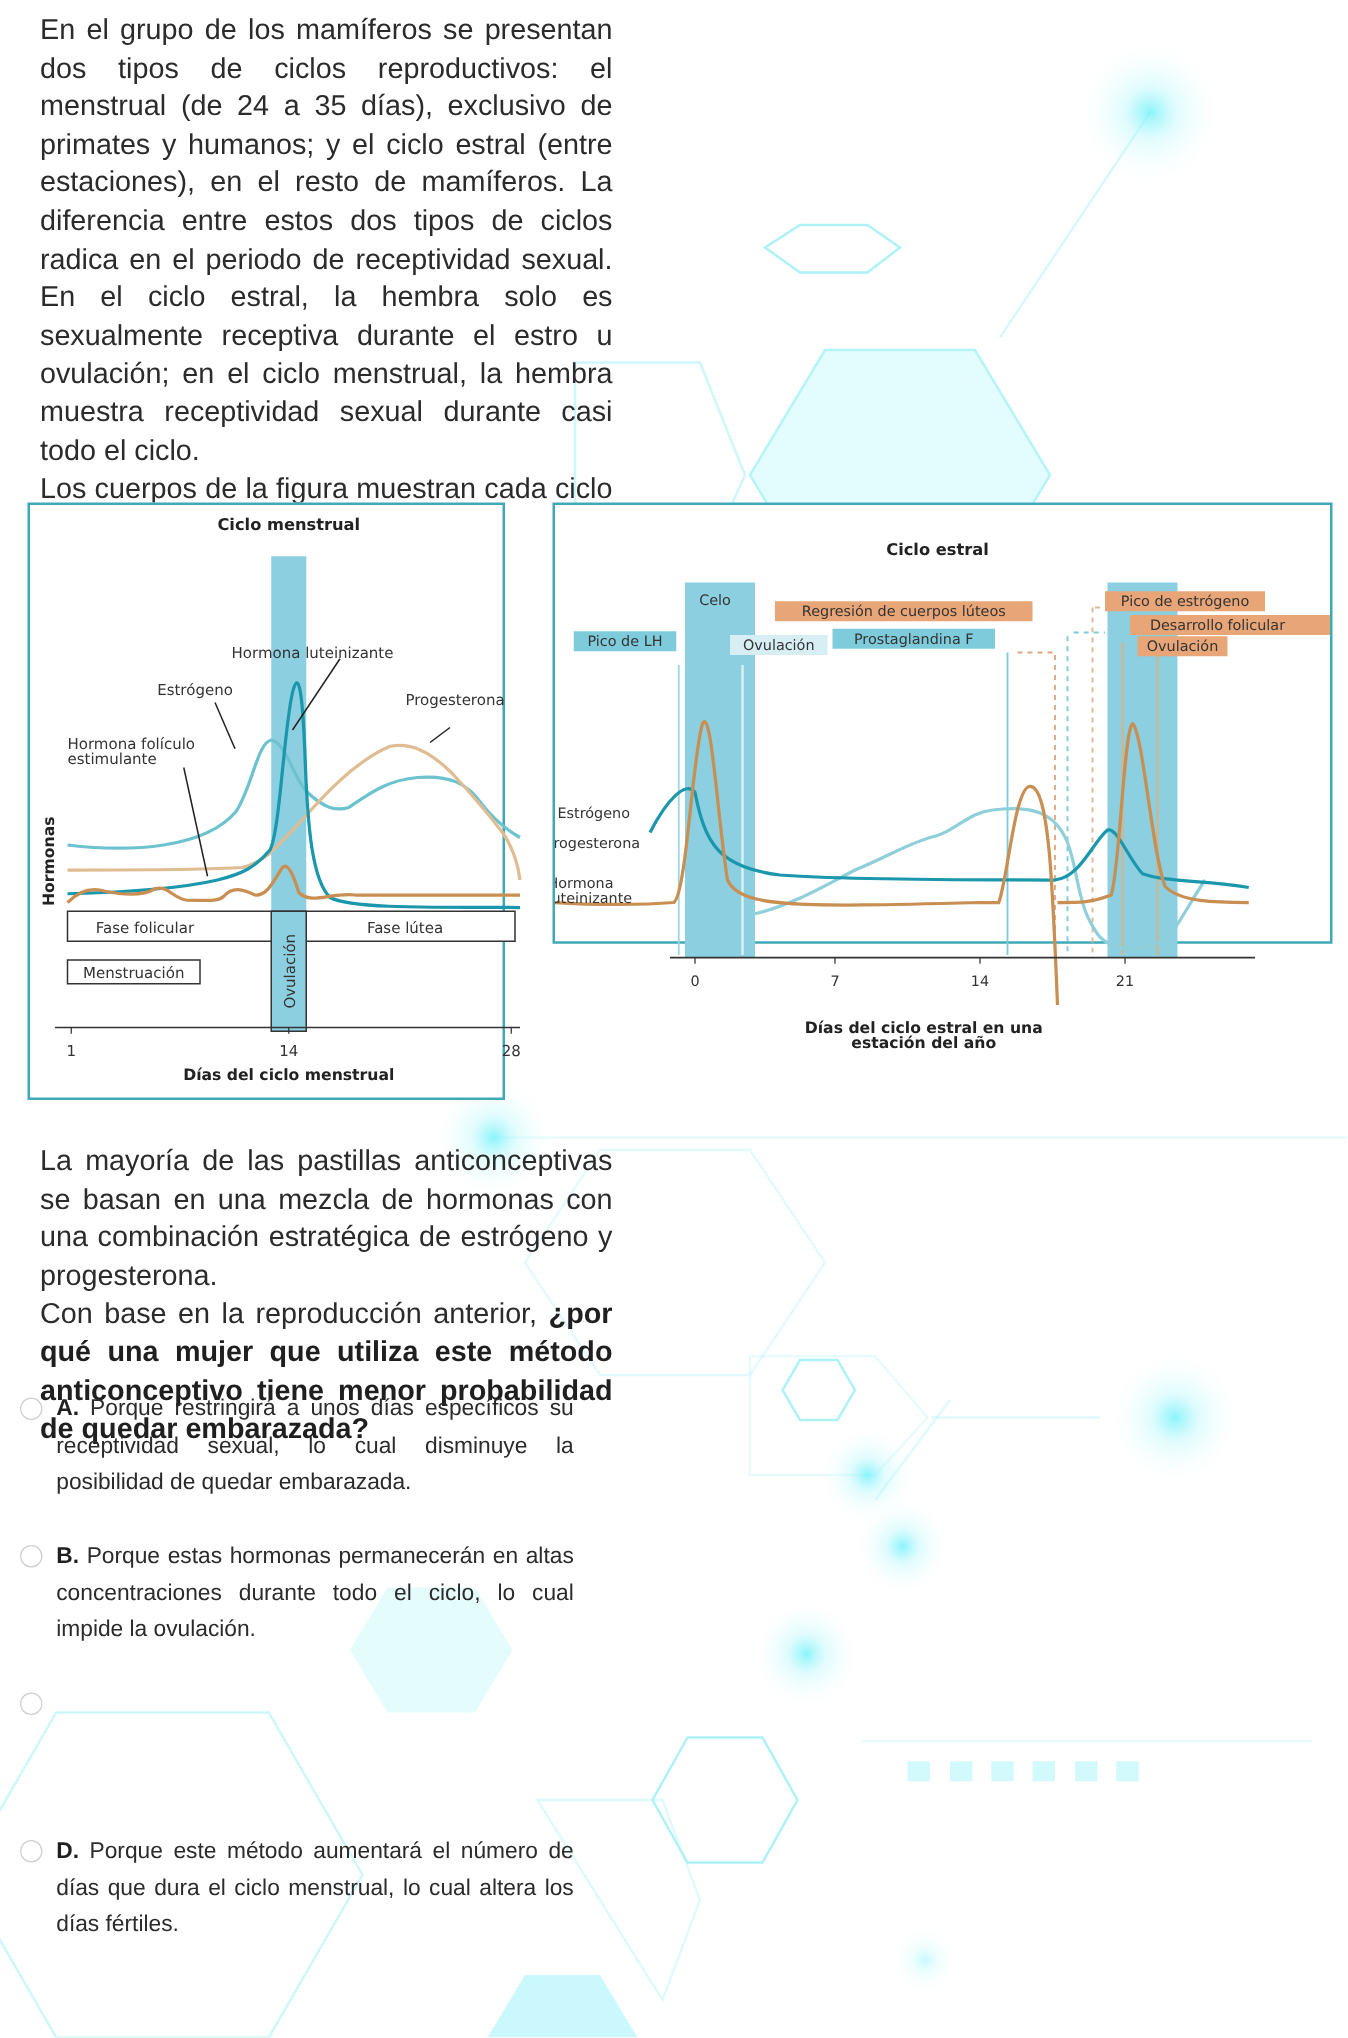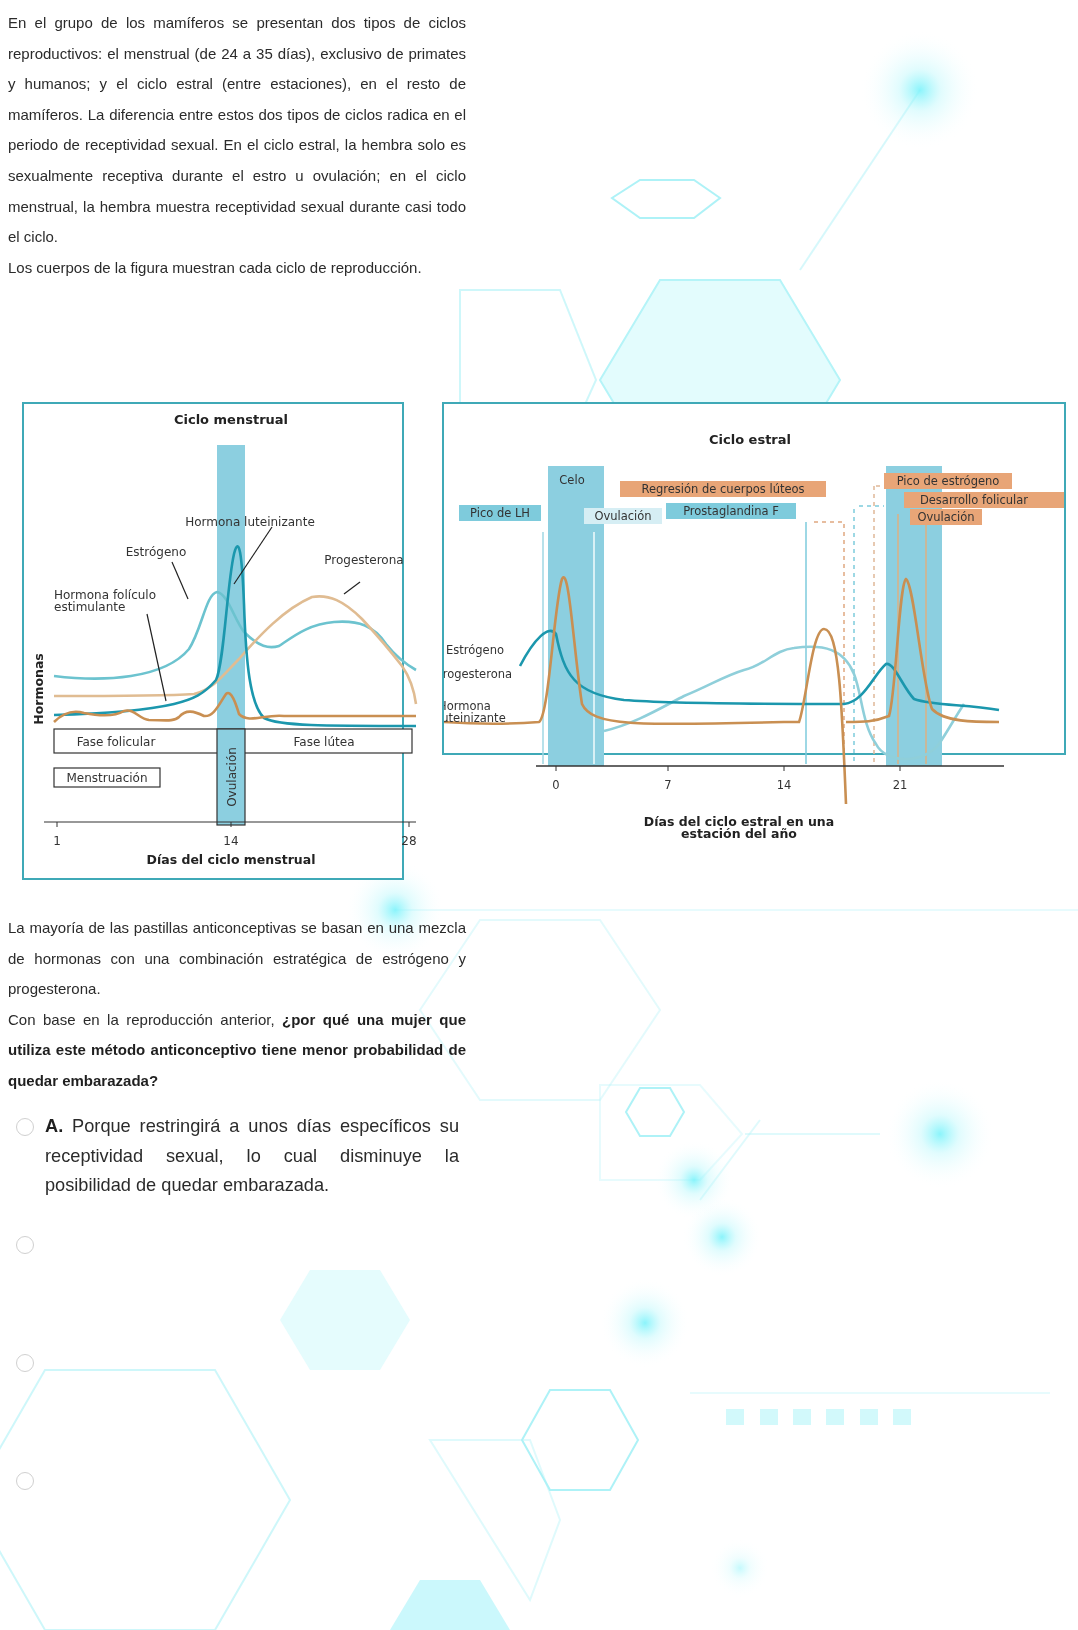--- a/index.html
+++ b/index.html
@@ -4,22 +4,22 @@
 <style>
   html, body { margin: 0; padding: 0; }
   body {
     width: 1078px; height: 1630px; position: relative; overflow: hidden;
     background: #ffffff;
     font-family: "Liberation Sans", "DejaVu Sans", sans-serif;
     color: #2a2a2a;
   }
   .bg-deco { position: absolute; left: 0; top: 0; width: 1078px; height: 1630px; z-index: 0; pointer-events: none; }
   .para {
-    position: absolute; left: 8px; width: 458px; z-index: 2;
-    font-size: 15px; line-height: 30.6px; text-align: justify; color: #2b2b2b;
+    position: absolute; left: 32px; width: 458px; z-index: 2;
+    font-size: 23px; line-height: 30.6px; text-align: justify; color: #2b2b2b;
   }
   .para b { font-weight: bold; color: #1f1f1f; }
   .chart-box {
     position: absolute; z-index: 2; background: #fff;
     border: 2px solid #3fa9b7; box-sizing: border-box;
   }
   .chart-box svg { position: absolute; left: 0; top: 0; }
   .chart-title { font-family: "DejaVu Sans", sans-serif; font-weight: bold; font-size: 13px; fill: #222; }
   .lbl { font-family: "DejaVu Sans", sans-serif; font-size: 12px; fill: #333; }
   .lbl-sm { font-family: "DejaVu Sans", sans-serif; font-size: 11.5px; fill: #333; }
@@ -202,20 +202,22 @@
   <span>Con base en la reproducción anterior, </span><b>¿por qué una mujer que utiliza este método anticonceptivo tiene menor probabilidad de quedar embarazada?</b>
 </div>
 
 <div class="options">
   <div class="option" style="top:0px;">
     <span class="radio"></span>
     <div class="opt-text"><span class="opt-letter">A.</span> <span>Porque restringirá a unos días específicos su receptividad sexual, lo cual disminuye la posibilidad de quedar embarazada.</span></div>
   </div>
   <div class="option" style="top:118px;">
     <span class="radio"></span>
+    <div class="opt-text"><span class="opt-letter">B.</span> <span>Porque estas hormonas permanecerán en altas concentraciones durante todo el ciclo, lo cual impide la ovulación.</span></div>
   </div>
   <div class="option" style="top:236px;">
     <span class="radio"></span>
   </div>
   <div class="option" style="top:354px;">
     <span class="radio"></span>
+    <div class="opt-text"><span class="opt-letter">D.</span> <span>Porque este método aumentará el número de días que dura el ciclo menstrual, lo cual altera los días fértiles.</span></div>
   </div>
 </div>
 
 </body></html>

